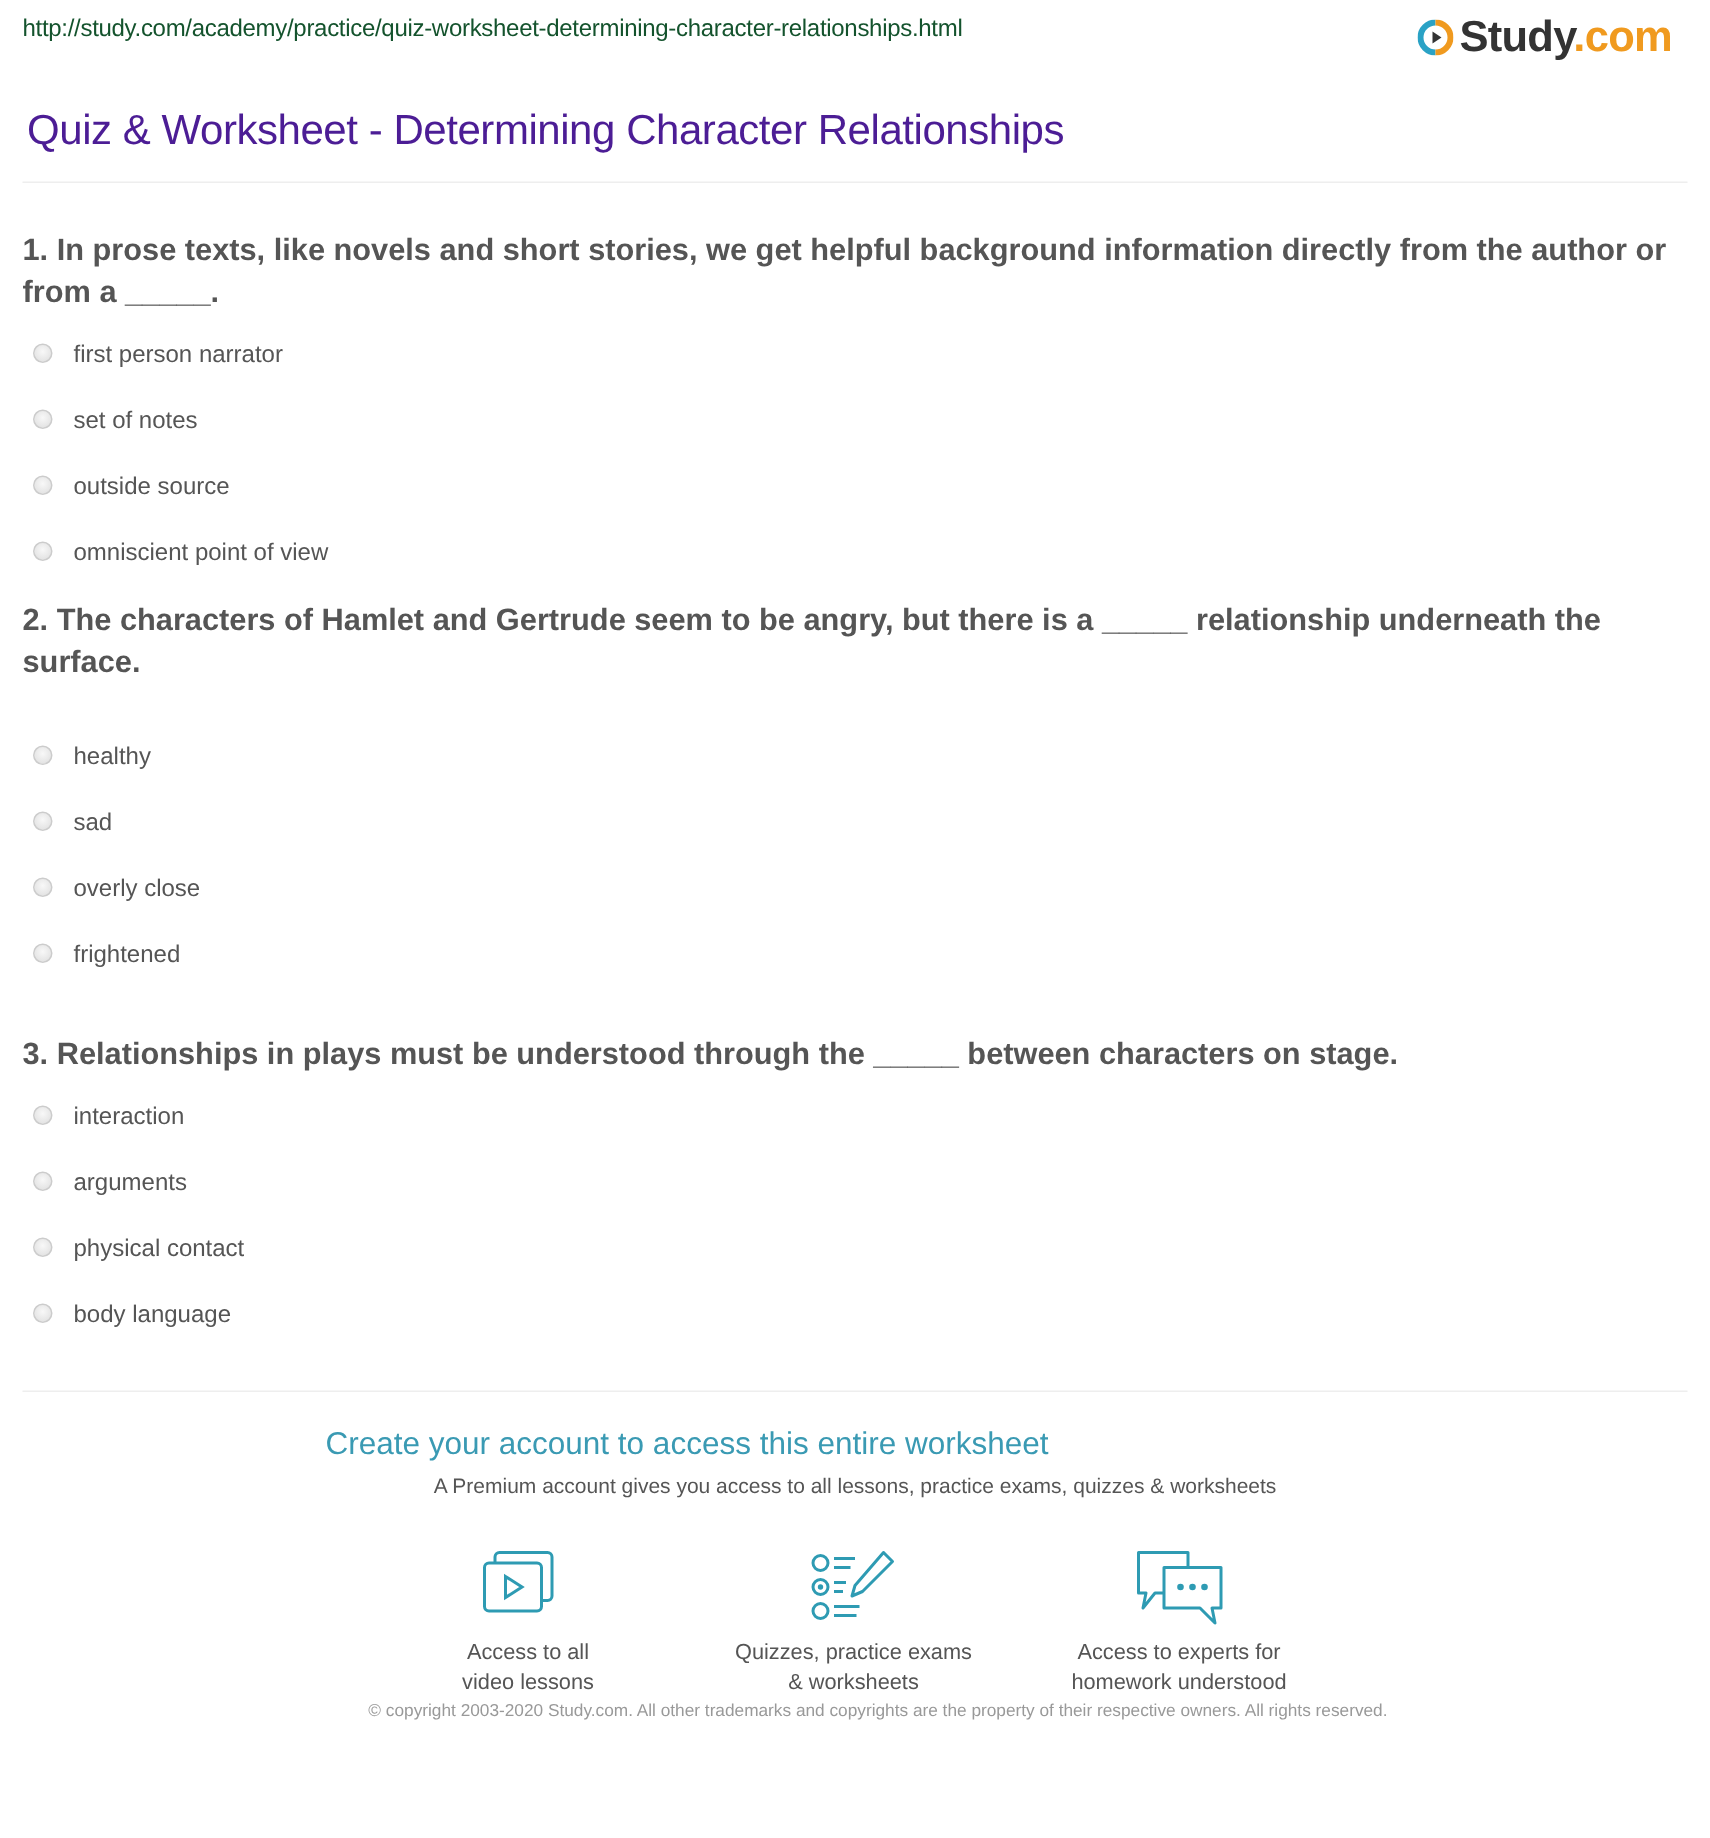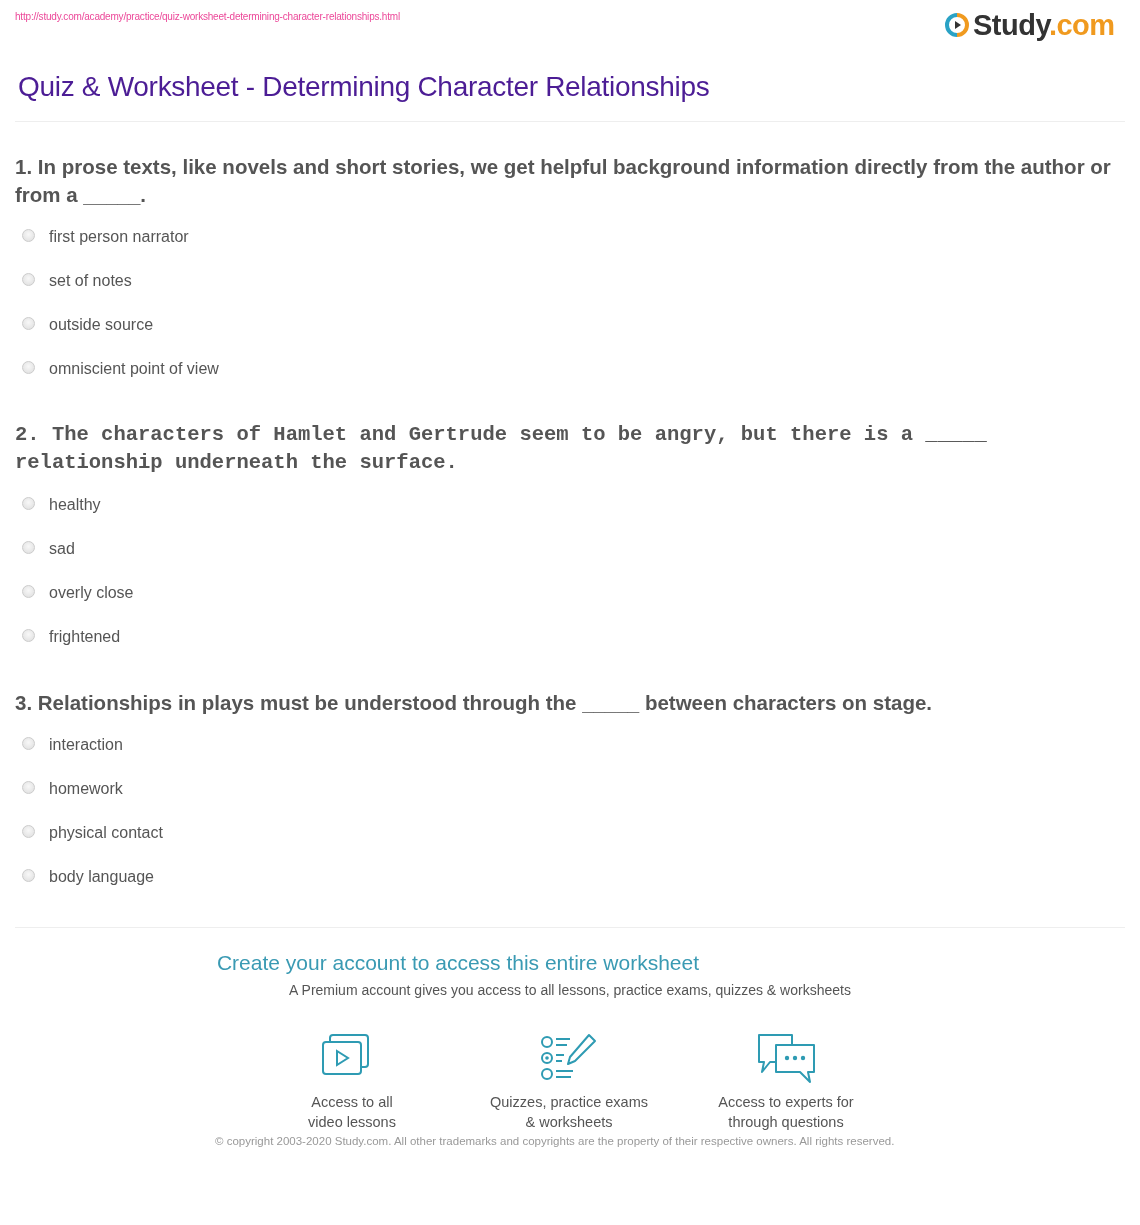--- a/index.html
+++ b/index.html
@@ -1,33 +1,33 @@
 <!DOCTYPE html>
 <html><head>
 <meta charset="utf-8">
 <style>
   html, body { margin:0; padding:0; background:#fff; }
   body { width:1140px; height:1225px; position:relative; font-family:"Liberation Sans","DejaVu Sans",sans-serif; color:#555; overflow:hidden; }
-  .url { position:absolute; left:15px; top:11px; font-size:10px; color:#ec4899; letter-spacing:-0.2px; }
+  .url { position:absolute; left:15px; top:11px; font-size:16px; color:#14532d; letter-spacing:-0.2px; }
   .logo { position:absolute; left:945px; top:8px; height:34px; display:flex; align-items:center; }
   .logo svg { width:24px; height:24px; margin-right:4px; }
   .logo-text { font-size:29px; font-weight:bold; color:#333; letter-spacing:-0.5px; }
   .logo-dot { color:#f09a1f; }
   h1 { position:absolute; left:15px; top:68px; margin:3px; font-size:28px; font-weight:normal; color:#4c1d95; letter-spacing:-0.3px; }
   .hr1 { position:absolute; left:15px; right:15px; top:121px; border-top:1px solid #eee; }
   .q { position:absolute; left:15px; width:1100px; font-size:20.5px; font-weight:bold; color:#555; line-height:28px; }
   .opt { position:absolute; left:22px; display:flex; align-items:center; font-size:16px; color:#555; }
   .radio { width:11px; height:11px; border-radius:50%; border:1px solid #ccc; background:radial-gradient(circle at 50% 40%, #f8f8f8 0%, #ddd 100%); margin-right:14px; margin-top:-4px; }
   .hr2 { position:absolute; left:15px; right:15px; top:927px; border-top:1px solid #eee; }
   .cta-title { position:absolute; left:0; width:916px; top:951px; text-align:center; font-size:21px; color:#3a9ab3; }
   .cta-sub { position:absolute; left:0; width:1140px; top:982px; text-align:center; font-size:14px; color:#555; }
   .feat { position:absolute; top:1032px; width:200px; text-align:center; }
   .feat svg { width:64px; height:52px; display:block; margin:0 auto 8px; }
   .feat-label { font-size:14.5px; color:#555; line-height:20px; }
-  .copy { position:absolute; left:215px; width:710px; top:1133px; text-align:left; font-size:11.5px; color:#999; line-height:17px; }
+  .copy { position:absolute; left:215px; width:710px; top:1133px; text-align:right; font-size:11.5px; color:#999; line-height:17px; }
 </style>
 </head>
 <body>
 
 <div class="url">http://study.com/academy/practice/quiz-worksheet-determining-character-relationships.html</div>
 
 <div class="logo">
   <svg viewBox="0 0 24 24">
     <path d="M12 2 A10 10 0 0 0 12 22" fill="none" stroke="#2aa2c5" stroke-width="4"></path>
     <path d="M12 22 A10 10 0 0 0 12 2" fill="none" stroke="#f09a1f" stroke-width="4"></path>
@@ -50,21 +50,21 @@
   </div>
 <div class="opt" style="top:316px;">
     <span class="radio"></span>
     <span>outside source</span>
   </div>
 <div class="opt" style="top:360px;">
     <span class="radio"></span>
     <span>omniscient point of view</span>
   </div>
 
-<div class="q" style="top:421px;font-family:Liberation Mono, monospace;">2. The characters of Hamlet and Gertrude seem to be angry, but there is a _____ relationship underneath the surface.</div>
+<div class="q" style="top:400px;">2. The characters of Hamlet and Gertrude seem to be angry, but there is a _____ relationship underneath the surface.</div>
 <div class="opt" style="top:496px;">
     <span class="radio"></span>
     <span>healthy</span>
   </div>
 <div class="opt" style="top:540px;">
     <span class="radio"></span>
     <span>sad</span>
   </div>
 <div class="opt" style="top:584px;">
     <span class="radio"></span>
@@ -75,21 +75,21 @@
     <span>frightened</span>
   </div>
 
 <div class="q" style="top:689px;">3. Relationships in plays must be understood through the _____ between characters on stage.</div>
 <div class="opt" style="top:736px;">
     <span class="radio"></span>
     <span>interaction</span>
   </div>
 <div class="opt" style="top:780px;">
     <span class="radio"></span>
-    <span>homework</span>
+    <span>arguments</span>
   </div>
 <div class="opt" style="top:824px;">
     <span class="radio"></span>
     <span>physical contact</span>
   </div>
 <div class="opt" style="top:868px;">
     <span class="radio"></span>
     <span>body language</span>
   </div>
 
@@ -123,16 +123,16 @@
 
 <div class="feat" style="left:686px;">
   <svg viewBox="0 0 64 52">
     <path d="M5 3 H38 V30 H16 L8 40 L10 30 H5 Z" fill="#fff" stroke="#2e9bb3" stroke-width="2" stroke-linejoin="round"></path>
     <path d="M22 13 H60 V40 H54 L56 50 L46 40 H22 Z" fill="#fff" stroke="#2e9bb3" stroke-width="2" stroke-linejoin="round"></path>
     <circle cx="33" cy="26" r="2.2" fill="#2e9bb3"></circle>
     <circle cx="41" cy="26" r="2.2" fill="#2e9bb3"></circle>
     <circle cx="49" cy="26" r="2.2" fill="#2e9bb3"></circle>
   </svg>
   <div class="feat-label">Access to experts for</div>
-  <div class="feat-label">through questions</div>
+  <div class="feat-label">homework understood</div>
 </div>
 
 <div class="copy">© copyright 2003-2020 Study.com. All other trademarks and copyrights are the property of their respective owners. All rights reserved.</div>
 
 </body></html>

